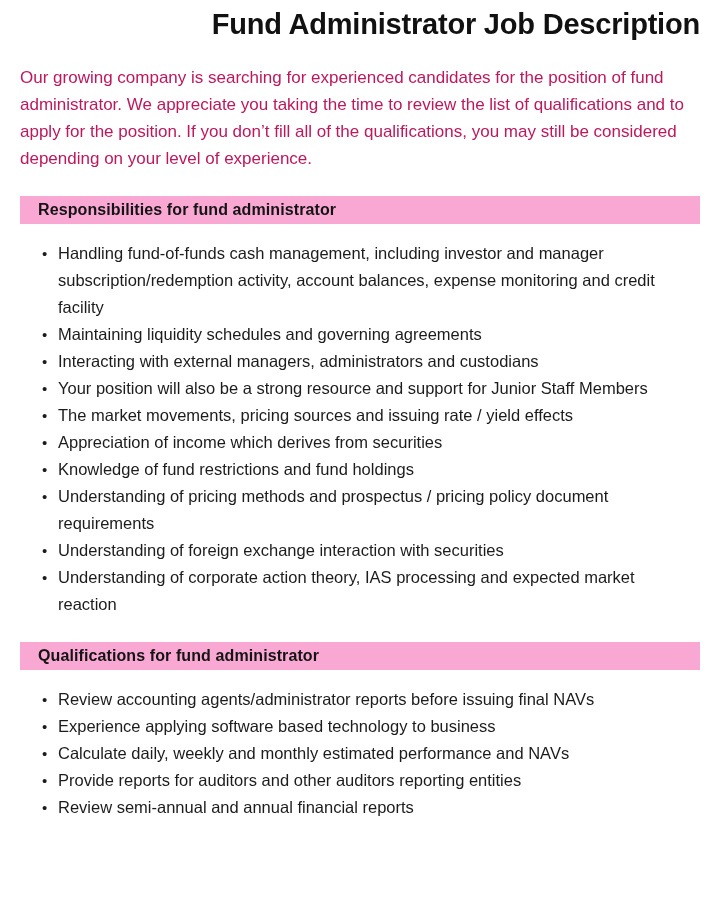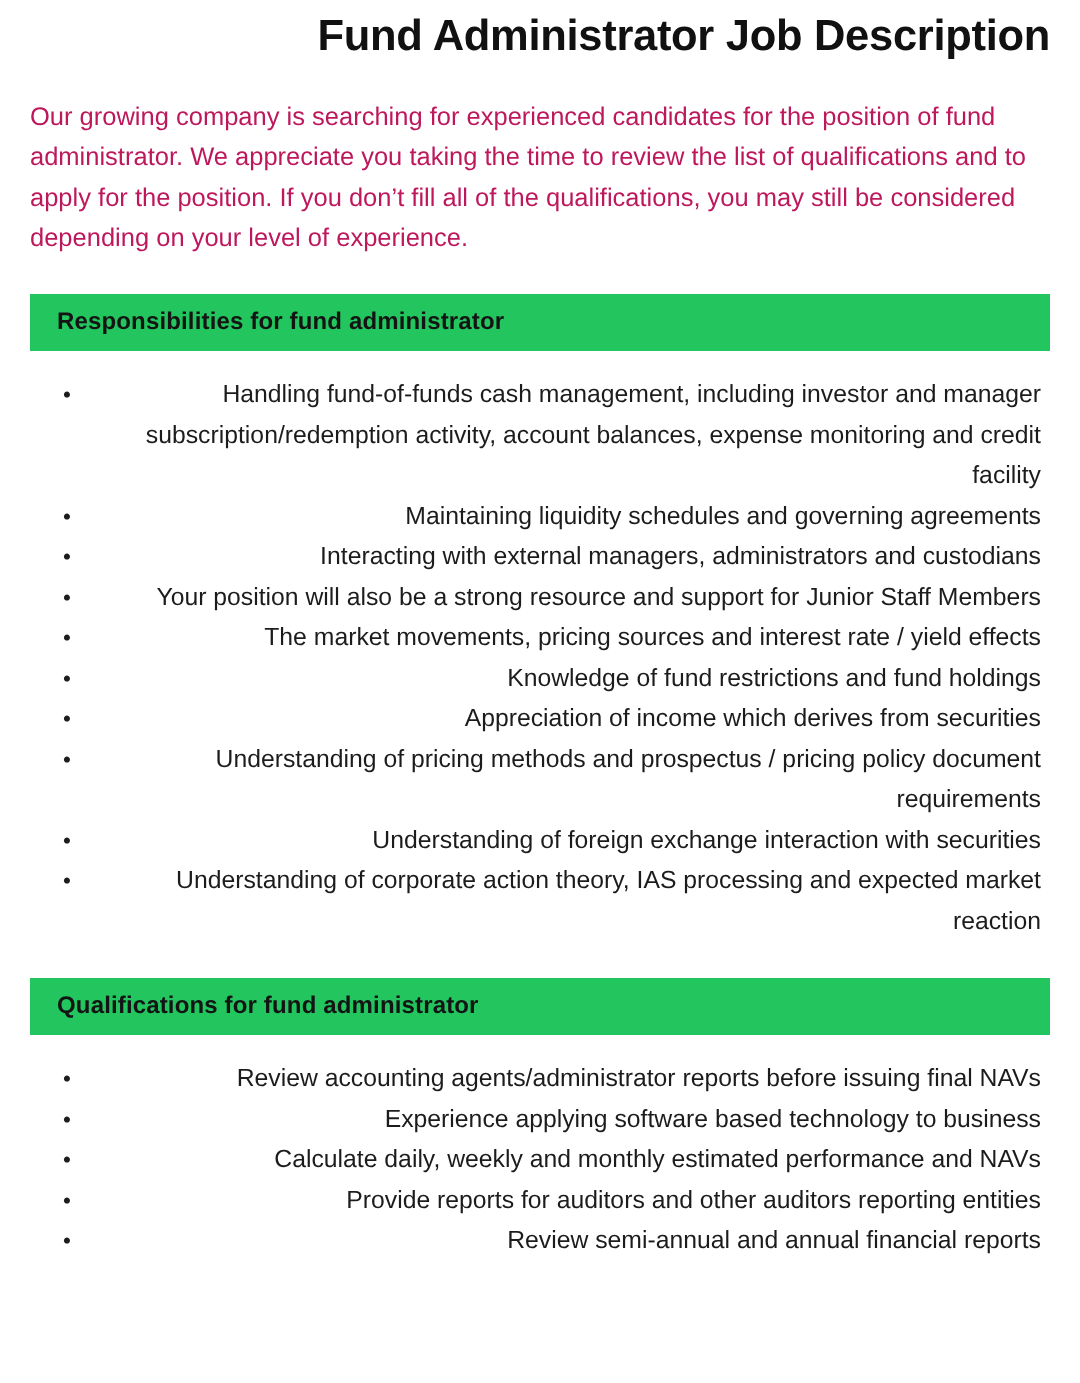--- a/index.html
+++ b/index.html
@@ -42,41 +42,40 @@
     margin: 20px 20px 0 20px;
     font-size: 17px;
     line-height: 27px;
     color: #be185d;
     text-align: left;
   }
 
   
   .section-band {
     margin: 24px 20px 0 20px;
-    background: #22c55e;
-    height: 38px;
+    background: #f9a8d4;
+    height: 28px;
     display: flex;
     align-items: center;
     padding: 0 18px;
     box-sizing: border-box;
   }
   .section-band .band-title {
     font-size: 16px;
     font-weight: bold;
     line-height: 20px;
     color: #141414;
     letter-spacing: 0.1px;
   }
 
   
   ul.bullets {
     margin: 16px 20px 0 20px;
     padding: 0 0 0 38px;
     list-style: none;
-    text-align: right;
   }
   ul.bullets li {
     position: relative;
     font-size: 16.5px;
     line-height: 27px;
     color: #1c1c1c;
     margin: 0 0 0 0;
     padding-right: 6px;
   }
   ul.bullets li::before {
@@ -99,23 +98,23 @@
   <p class="intro">Our growing company is searching for experienced candidates for the position of fund administrator. We appreciate you taking the time to review the list of qualifications and to apply for the position. If you don’t fill all of the qualifications, you may still be considered depending on your level of experience.</p>
 
   <div class="section-band">
     <span class="band-title">Responsibilities for fund administrator</span>
   </div>
   <ul class="bullets">
     <li>Handling fund-of-funds cash management, including investor and manager subscription/redemption activity, account balances, expense monitoring and credit facility</li>
     <li>Maintaining liquidity schedules and governing agreements</li>
     <li>Interacting with external managers, administrators and custodians</li>
     <li>Your position will also be a strong resource and support for Junior Staff Members</li>
-    <li>The market movements, pricing sources and interest rate / yield effects</li>
+    <li>The market movements, pricing sources and issuing rate / yield effects</li>
+    <li>Appreciation of income which derives from securities</li>
     <li>Knowledge of fund restrictions and fund holdings</li>
-    <li>Appreciation of income which derives from securities</li>
     <li>Understanding of pricing methods and prospectus / pricing policy document requirements</li>
     <li>Understanding of foreign exchange interaction with securities</li>
     <li>Understanding of corporate action theory, IAS processing and expected market reaction</li>
   </ul>
 
   <div class="section-band">
     <span class="band-title">Qualifications for fund administrator</span>
   </div>
   <ul class="bullets">
     <li>Review accounting agents/administrator reports before issuing final NAVs</li>

